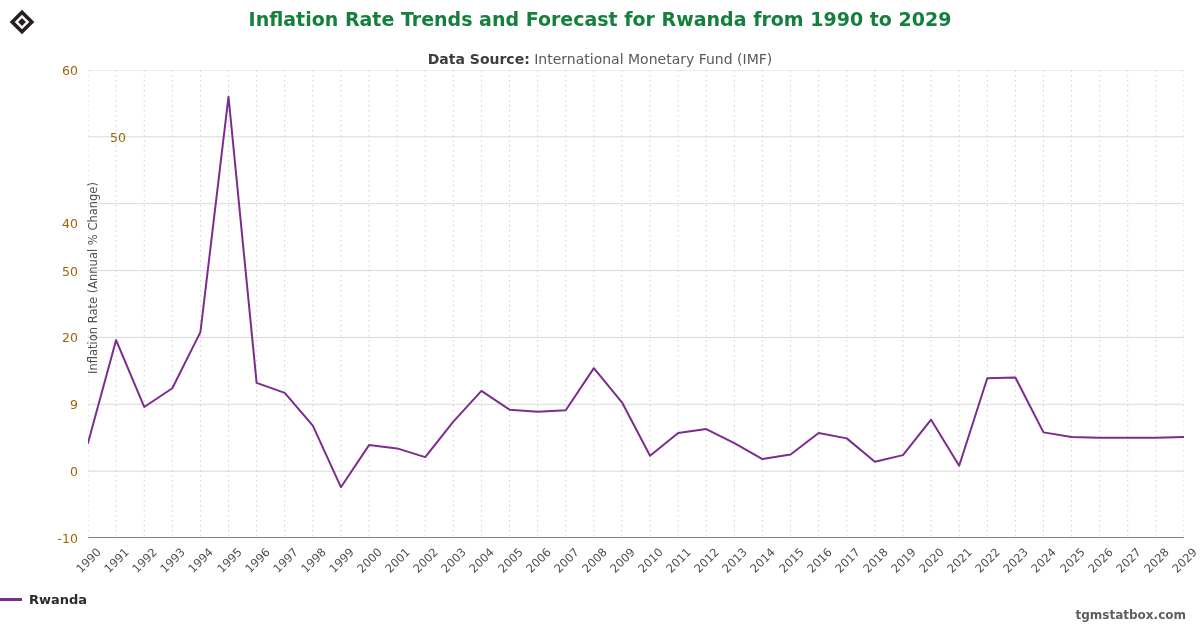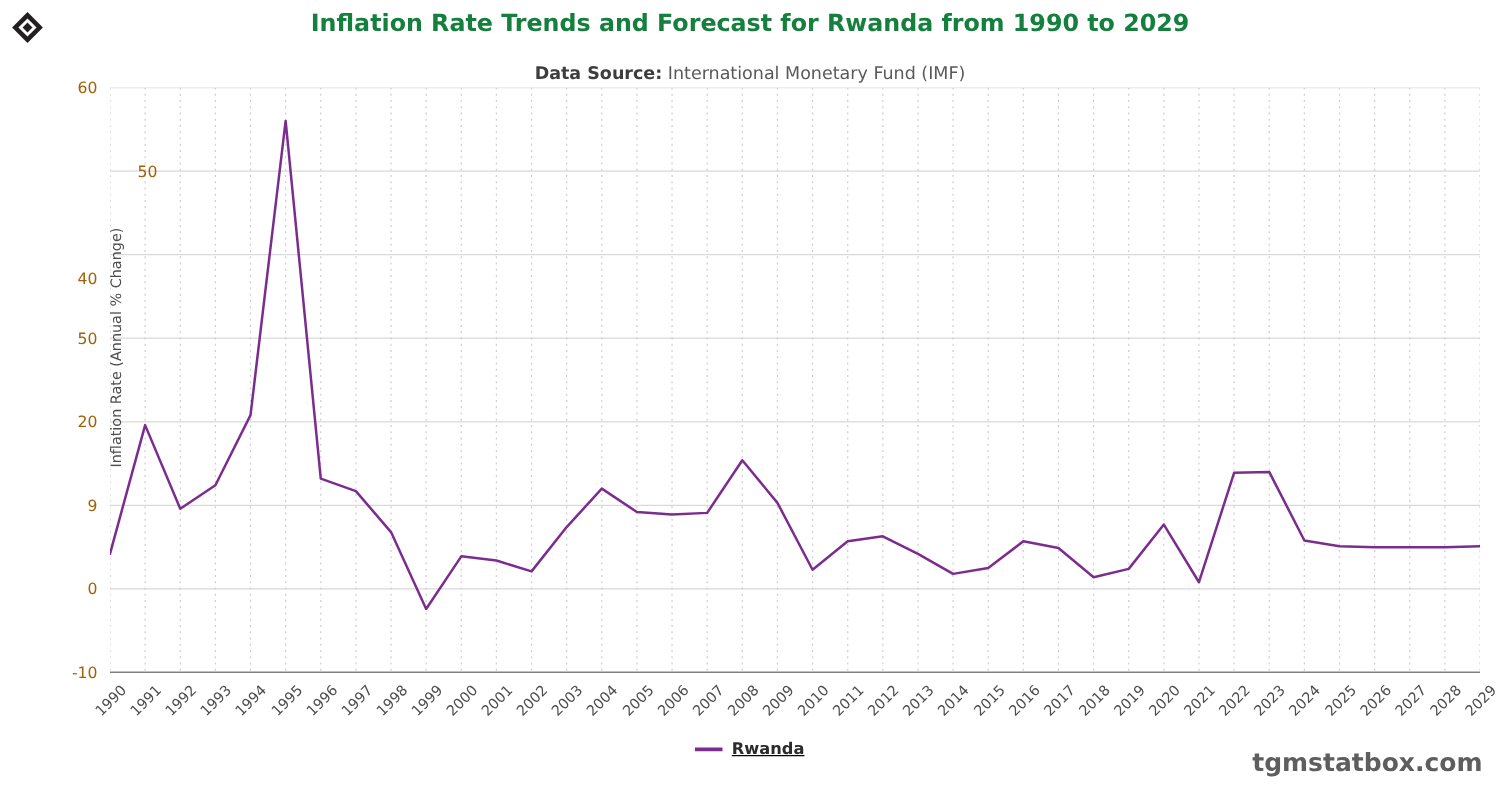--- a/index.html
+++ b/index.html
@@ -112,23 +112,21 @@
     text-align: right;
     white-space: nowrap;
   }
 
   
   #legend {
     position: absolute;
     left: 0; top: 592px;
     width: 1200px;
     display: flex;
-    justify-content: center;
     align-items: center;
-    text-decoration: underline;
   }
   #legend .legend-item {
     display: flex;
     align-items: center;
     gap: 7px;
   }
   #legend .swatch {
     width: 22px; height: 2.4px;
     background: #7b2d8e;
     display: block;
@@ -137,21 +135,21 @@
     font-size: 13px;
     font-weight: 700;
     color: #2b2b2b;
   }
 
   
   #watermark {
     position: absolute;
     right: 14px;
     bottom: 8px;
-    font-size: 20px;
+    font-size: 12px;
     font-weight: 700;
     color: #5e5e5e;
   }
 </style>
 </head>
 <body>
 
 <div id="header">
 
   <div id="logo">

